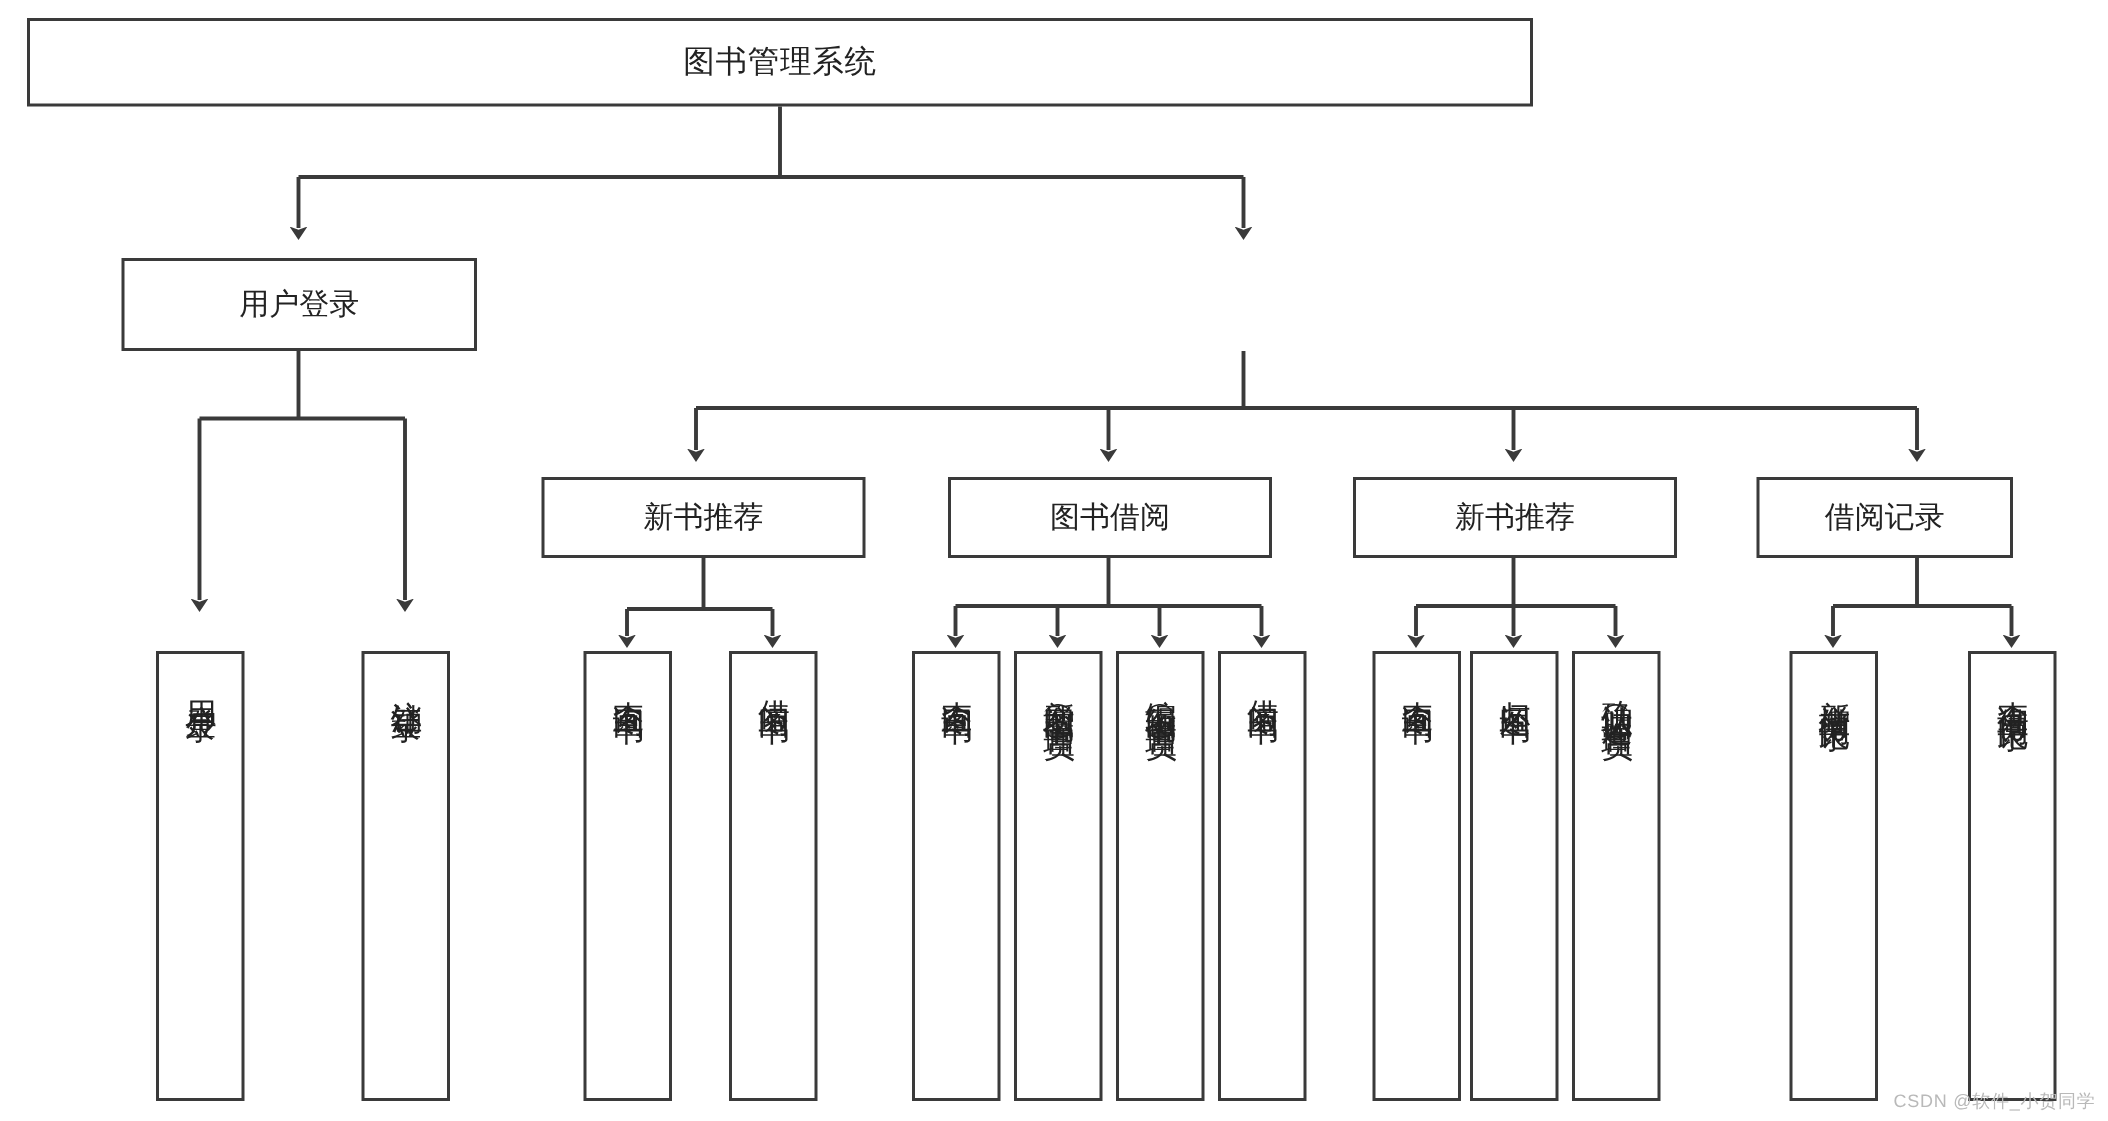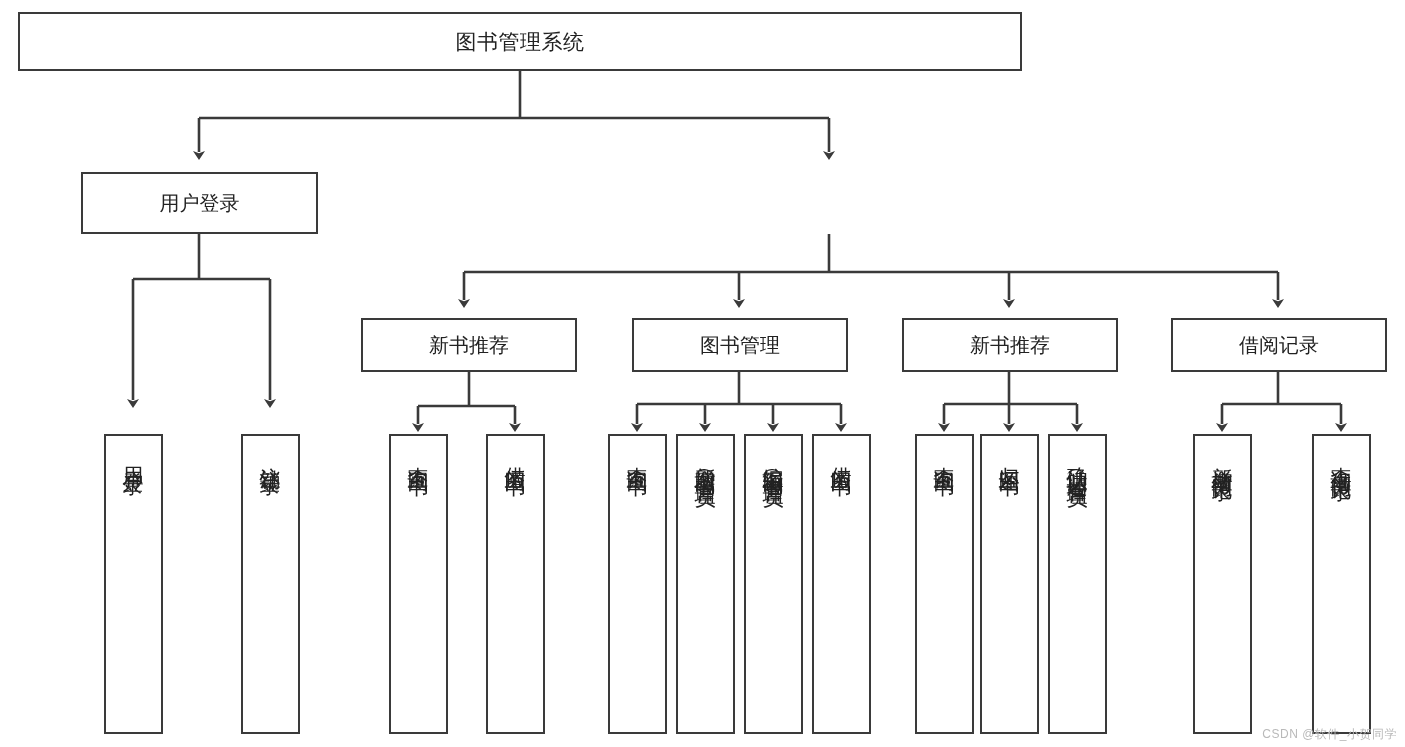--- a/index.html
+++ b/index.html
@@ -140,26 +140,26 @@
   </div>
 
   <div class="node lvl2" style="left:81px; top:172px; width:237px; height:62px;">
     <span class="label">用户登录</span>
   </div>
 
   <div class="node lvl3" style="left:361px; top:318px; width:216px; height:54px;">
     <span class="label">新书推荐</span>
   </div>
   <div class="node lvl3" style="left:632px; top:318px; width:216px; height:54px;">
-    <span class="label">图书管理</span>
+    <span class="label">图书借阅</span>
   </div>
   <div class="node lvl3" style="left:902px; top:318px; width:216px; height:54px;">
     <span class="label">新书推荐</span>
   </div>
-  <div class="node lvl3" style="left:1171px; top:318px; width:216px; height:54px;">
+  <div class="node lvl3" style="left:1171px; top:318px; width:171px; height:54px;">
     <span class="label">借阅记录</span>
   </div>
 
   <div class="node leaf" style="left:104px; top:434px; width:59px; height:300px;">
     <span class="label">用户登录</span>
   </div>
   <div class="node leaf" style="left:241px; top:434px; width:59px; height:300px;">
     <span class="label">注销登录</span>
   </div>
 

